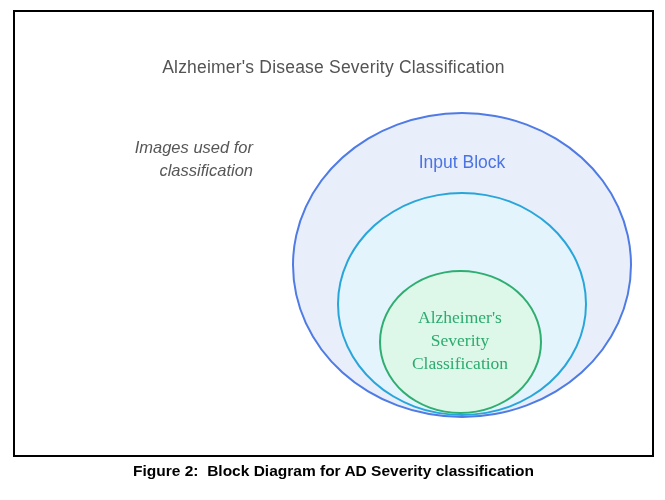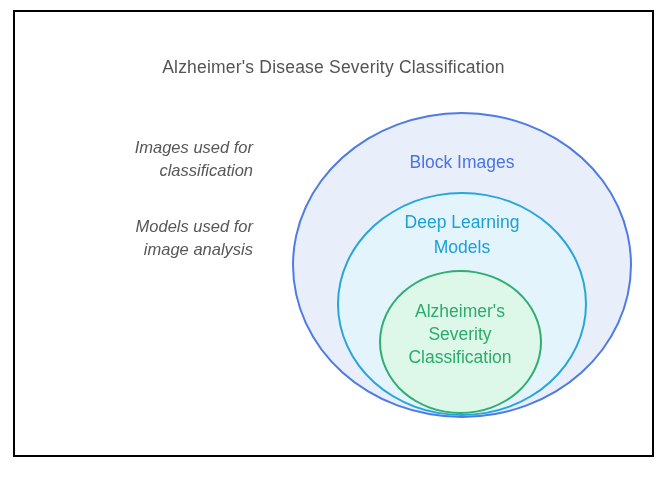--- a/index.html
+++ b/index.html
@@ -55,21 +55,21 @@
   .ring.inner  { left: 364px; top: 258px; width: 163px; height: 144px; }
 
   .ring-label {
     position: absolute;
     text-align: center;
     font-size: 17.5px;
     white-space: pre-line;
   }
   .ring-label.outer-label  { left: 347px; top: 138px; width: 200px; line-height: 24px; }
   .ring-label.middle-label { left: 362px; top: 198px; width: 170px; line-height: 25px; }
-  .ring-label.inner-label  { left: 360px; top: 288px; width: 170px; line-height: 23px; }
+  .ring-label.inner-label  { left: 360px; top: 294px; width: 170px; line-height: 23px; font-family: Liberation Serif, serif; }
 
   .figure-caption {
     position: absolute;
     left: 13px; top: 462px;
     width: 641px;
     text-align: center;
     font-size: 15.5px;
     font-weight: bold;
     color: #000000;
     white-space: pre-wrap;
@@ -80,35 +80,32 @@
 
 <div class="stage">
 
   <div class="figure-frame">
 
     <div class="diagram-title">Alzheimer's Disease Severity Classification</div>
 
     <div class="side-label l1">Images used for
 classification</div>
 
-    <div class="side-label l2">Models used for
-image analysis</div>
 
 
     <div class="ring outer" style="background-color: rgb(233, 238, 251); border-color: rgb(79, 123, 228);"></div>
 
     <div class="ring middle" style="background-color: rgb(227, 244, 252); border-color: rgb(40, 166, 218);"></div>
 
     <div class="ring inner" style="background-color: rgb(221, 247, 233); border-color: rgb(47, 174, 113);"></div>
 
-    <div class="ring-label outer-label" style="color: rgb(74, 115, 228);">Block Images</div>
+    <div class="ring-label outer-label" style="color: rgb(74, 115, 228);">Input Block</div>
 
-    <div class="ring-label middle-label" style="color: rgb(27, 160, 216);">Deep Learning
-Models</div>
 
     <div class="ring-label inner-label" style="color: rgb(44, 171, 110);">Alzheimer's
 Severity
 Classification</div>
 
   </div>
 
+  <div class="figure-caption">Figure 2:  Block Diagram for AD Severity classification</div>
 
 </div>
 
 </body></html>

